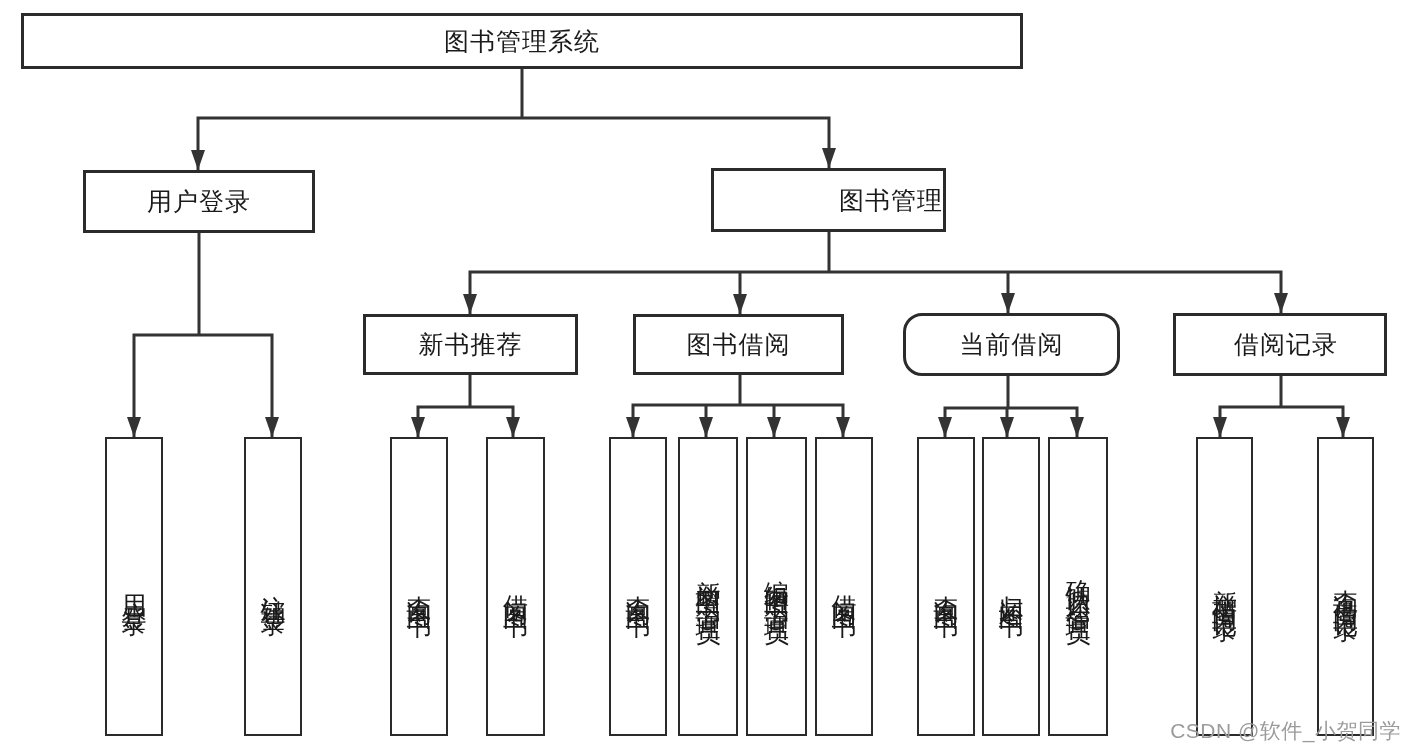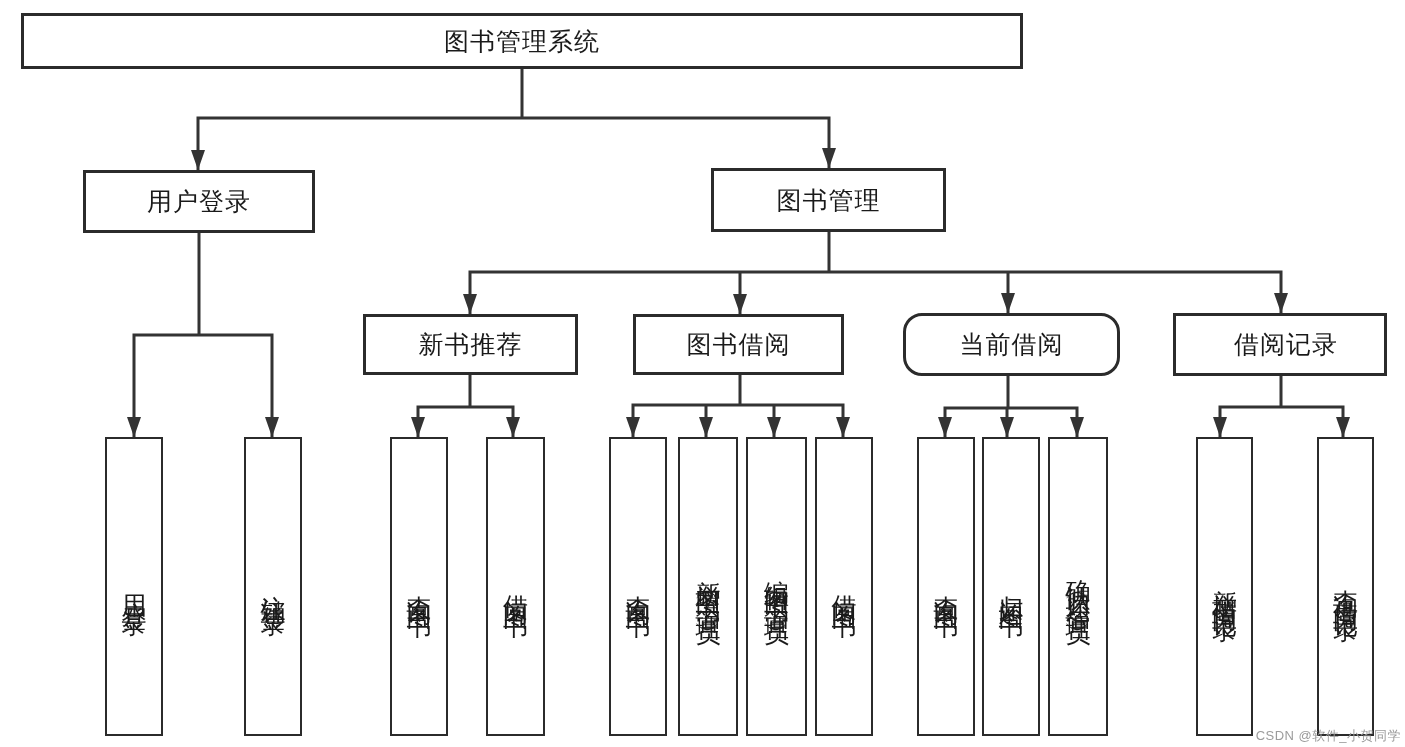--- a/index.html
+++ b/index.html
@@ -55,21 +55,21 @@
     font-size: 25px;
     letter-spacing: 6px;
     color: #1a1a1a;
     line-height: 1;
     white-space: nowrap;
   }
   .watermark {
     position: absolute;
     right: 4px;
     bottom: 2px;
-    font-size: 13px;
+    font-size: 21px;
     color: #9b9b9b;
     letter-spacing: 0.5px;
     z-index: 5;
     white-space: nowrap;
   }
 </style>
 </head>
 <body>
 
 <div class="canvas">
@@ -107,21 +107,21 @@
     </g>
   </svg>
 
   <div class="node" style="left:21px; top:13px; width:1002px; height:56px;">
     <span>图书管理系统</span>
   </div>
 
   <div class="node" style="left:83px; top:170px; width:232px; height:63px;">
     <span>用户登录</span>
   </div>
-  <div class="node" style="left:711px; top:168px; width:235px; height:64px;">
+  <div class="node" style="left:711px; top:168px; width:235px; height:64px;justify-content:flex-end;">
     <span>图书管理</span>
   </div>
 
   <div class="node" style="left:363px; top:314px; width:215px; height:61px;">
     <span>新书推荐</span>
   </div>
   <div class="node" style="left:633px; top:314px; width:211px; height:61px;">
     <span>图书借阅</span>
   </div>
   <div class="node" style="left:903px; top:313px; width:217px; height:63px;border-radius:19px;">

